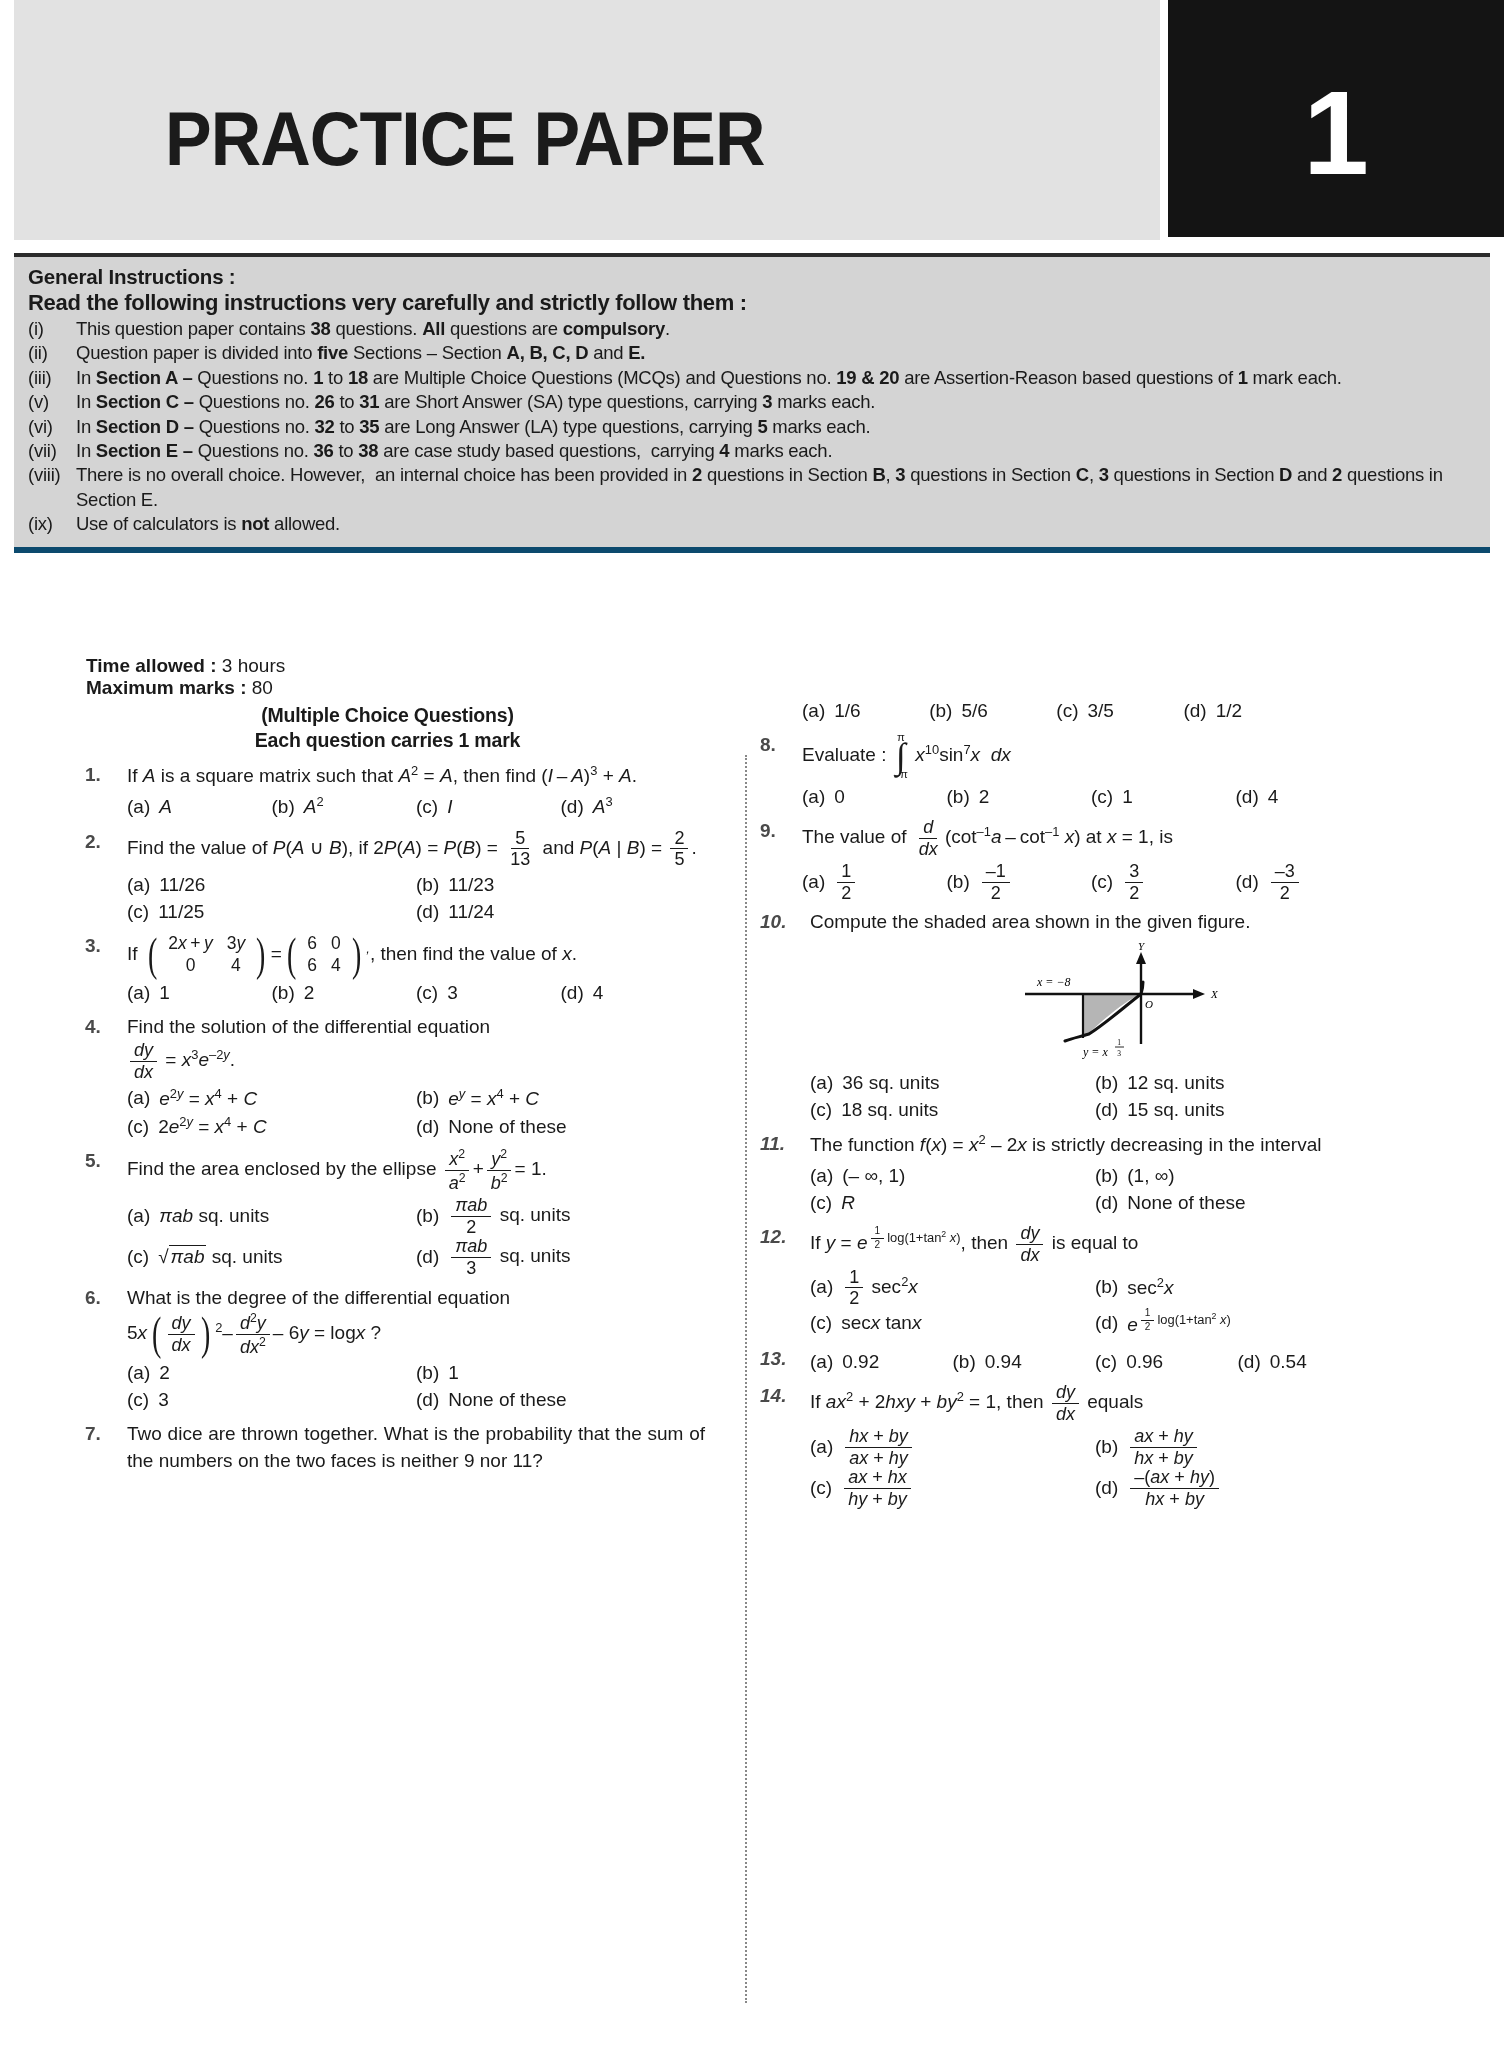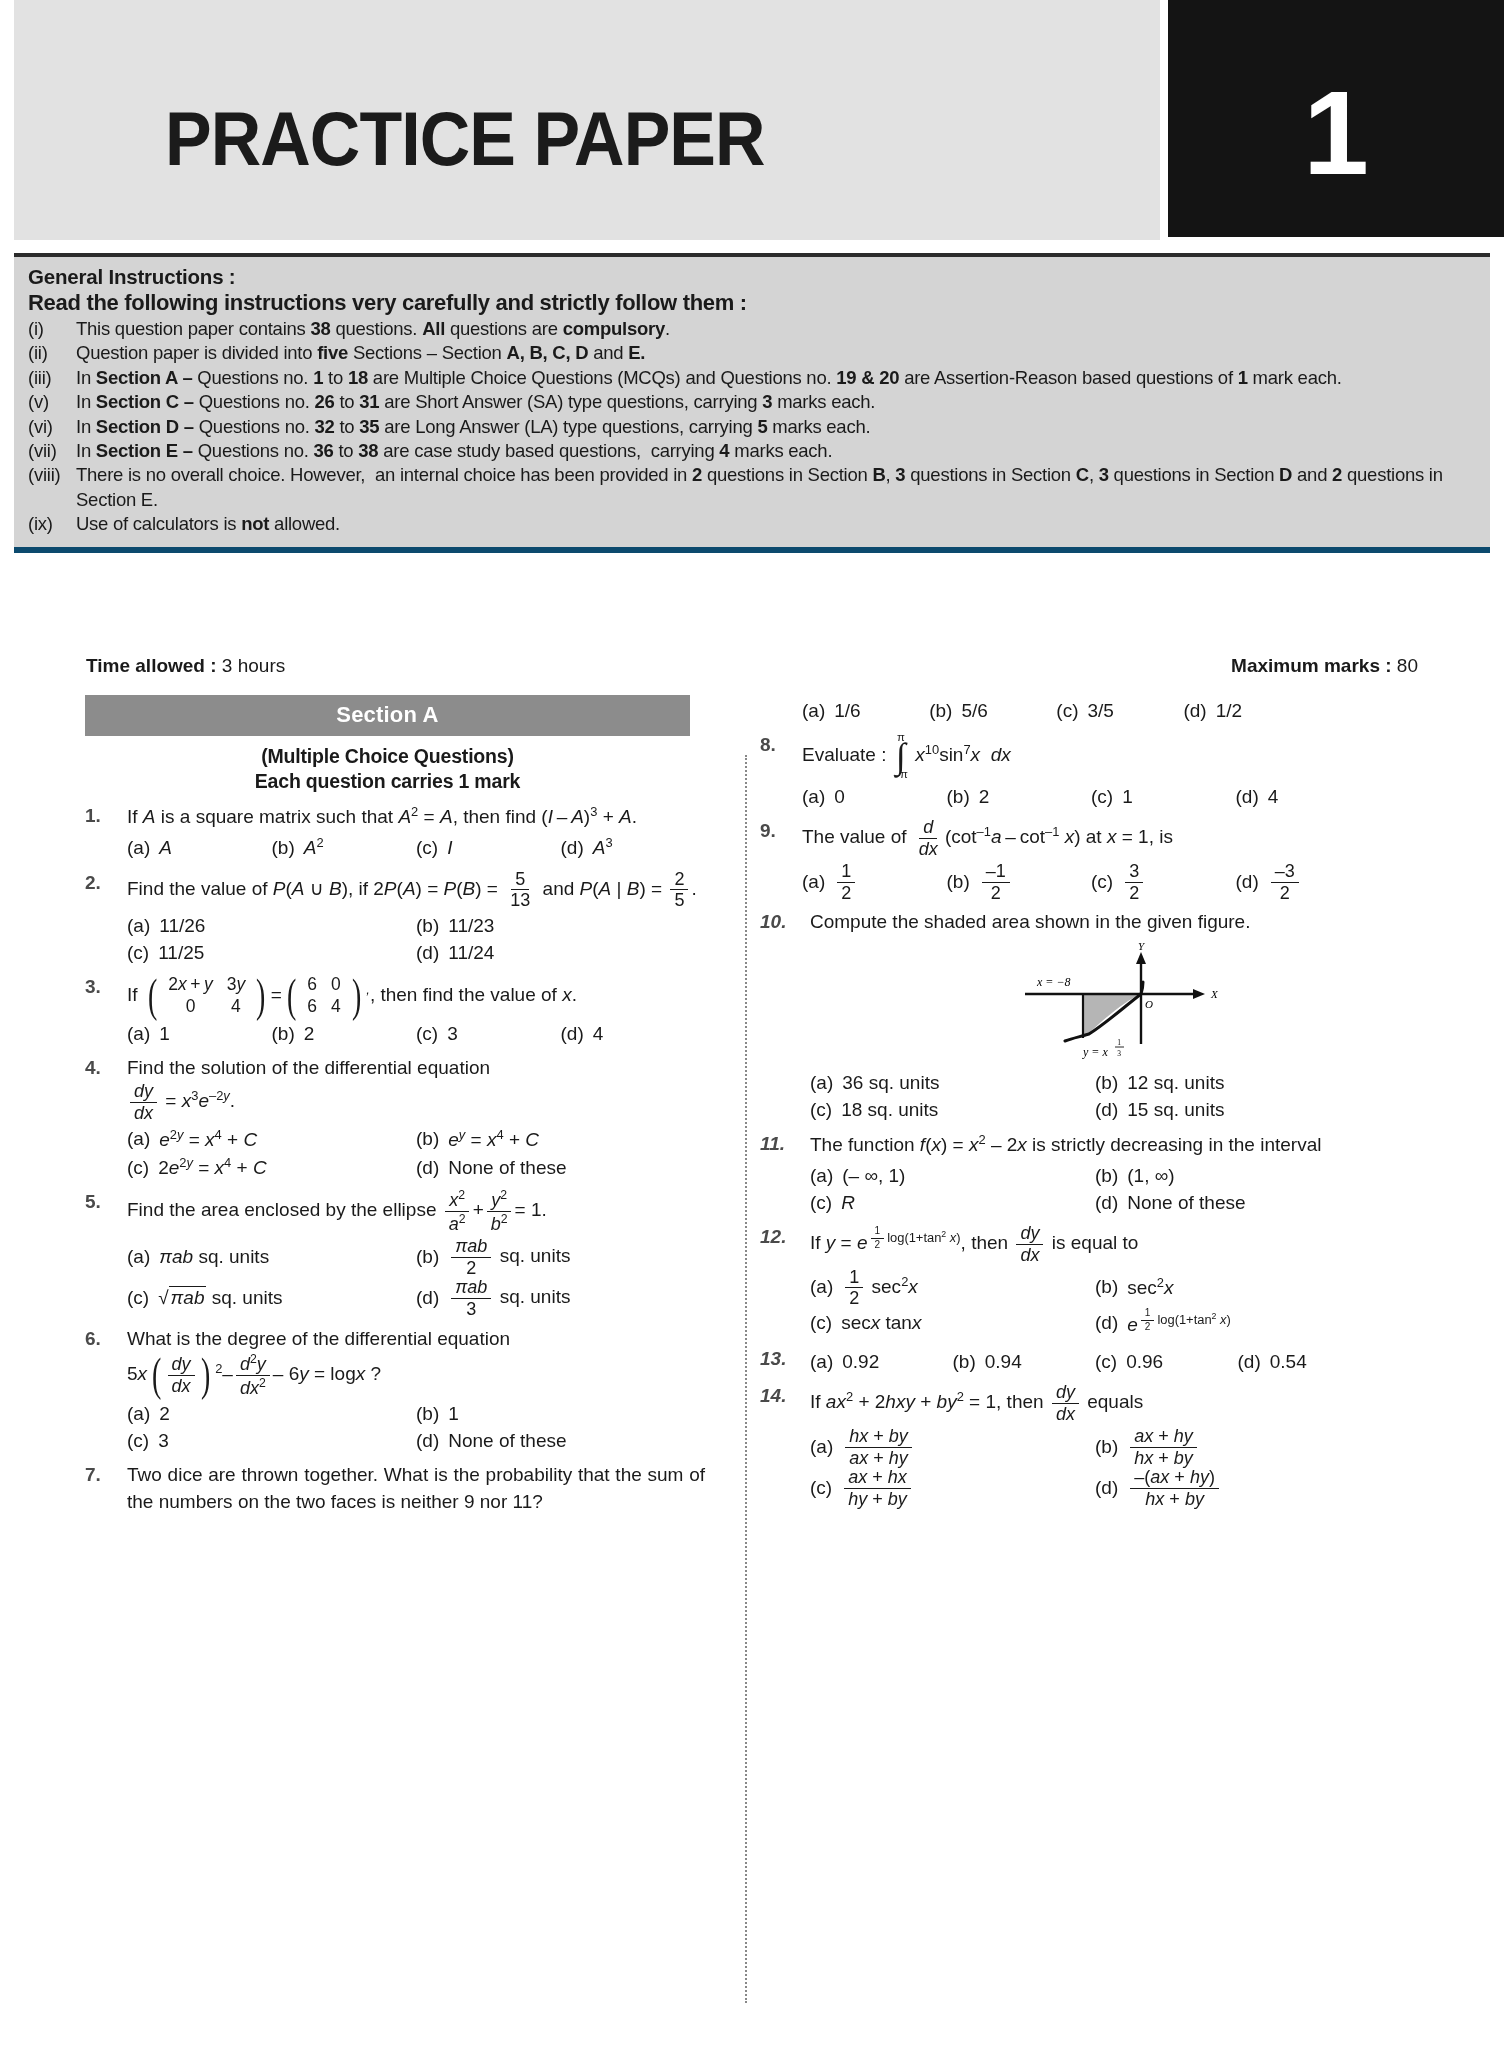--- a/index.html
+++ b/index.html
@@ -54,20 +54,21 @@
   .instr-row { display:flex; font-size:18.5px; line-height:1.32; letter-spacing:-0.25px; }
   .instr-num { width:48px; flex:0 0 48px; }
   .instr-txt { flex:1; }
   b { font-weight:bold; }
   
   .time-row {
     position:absolute; left:14px; top:655px; width:1476px;
     display:flex; justify-content:space-between;
     padding:0 72px 0 72px;
     font-size:19px;
+    flex-direction:column;
   }
   .time-row .lbl { font-weight:bold; }
   .time-row .val { font-weight:normal; }
   
   .cols {
     position:absolute; left:0; top:695px; width:1504px; height:1330px;
   }
   .col {
     position:absolute; top:0; width:620px;
   }
@@ -185,21 +186,20 @@
     <span class="lbl">Maximum marks :</span>
     <span class="val">80</span>
   </div>
 </div>
 
 <div class="cols">
   <div class="divider"></div>
 
   <div class="col col-left">
 
-    <div class="section-bar">Section A</div>
     <div class="section-sub">
       <div>(Multiple Choice Questions)</div>
       <div>Each question carries 1 mark</div>
     </div>
 
     <div class="q">
       <div class="q-num">1.</div>
       <div class="q-body">
         <div class="q-text">If <i>A</i> is a square matrix such that <i>A</i><span class="up">2</span> = <i>A</i>, then find (<i>I</i> – <i>A</i>)<span class="up">3</span> + <i>A</i>.</div>
         <div class="opts c4">

